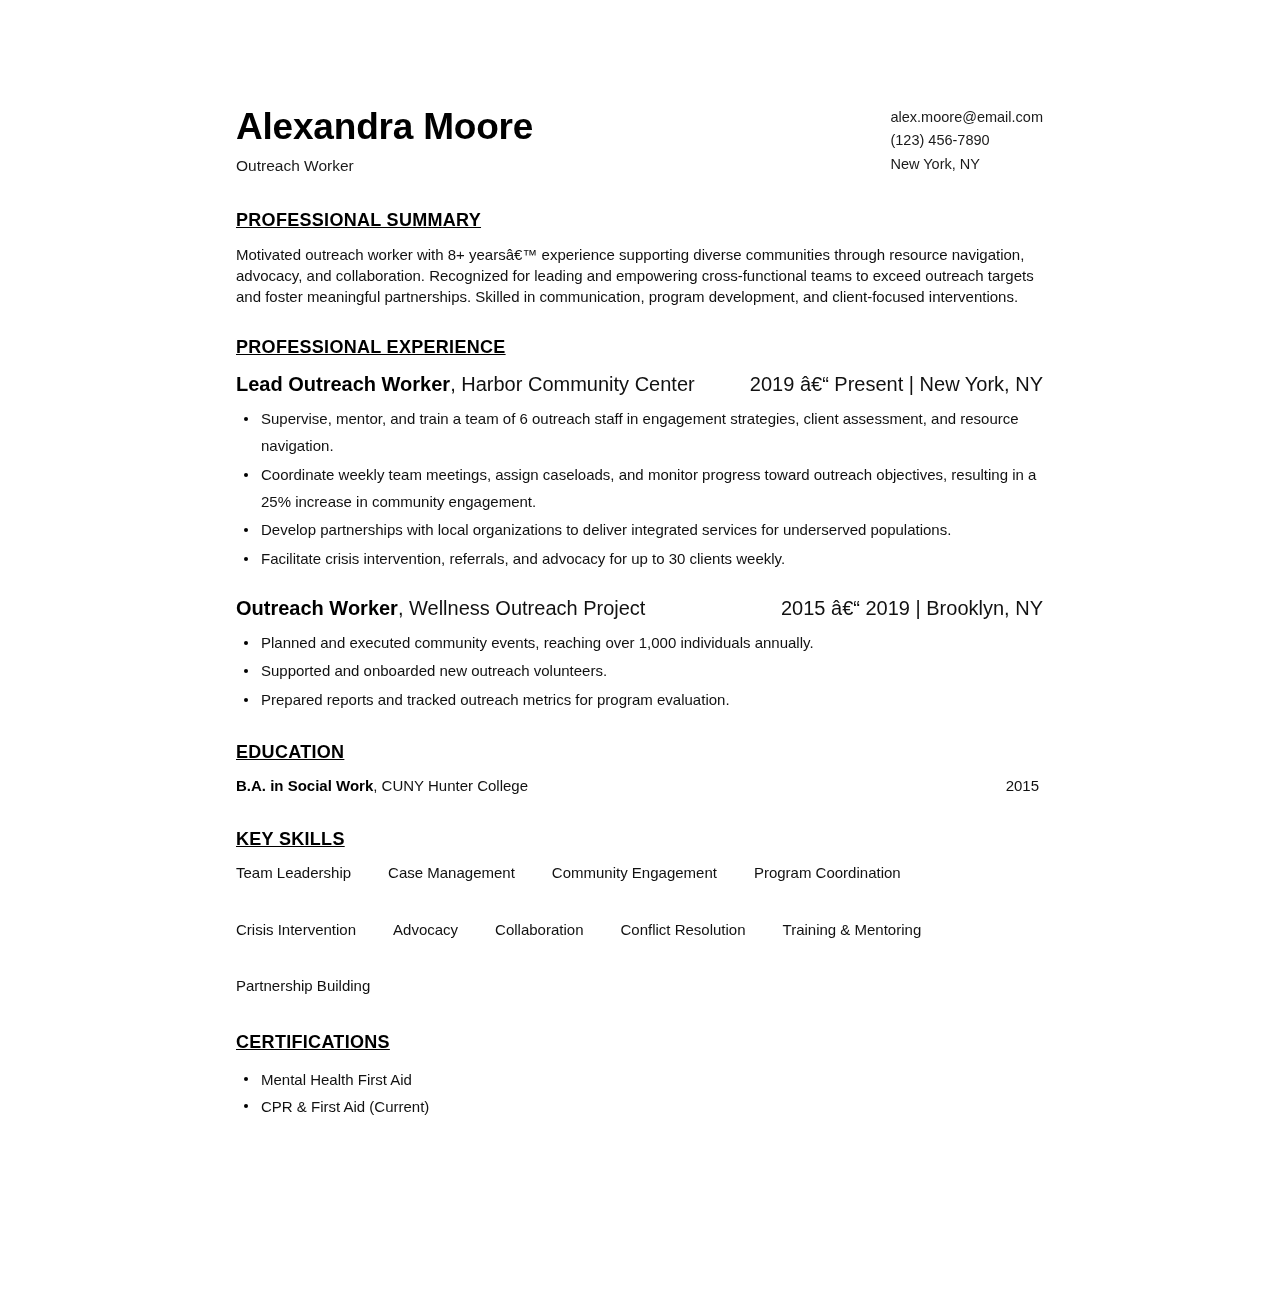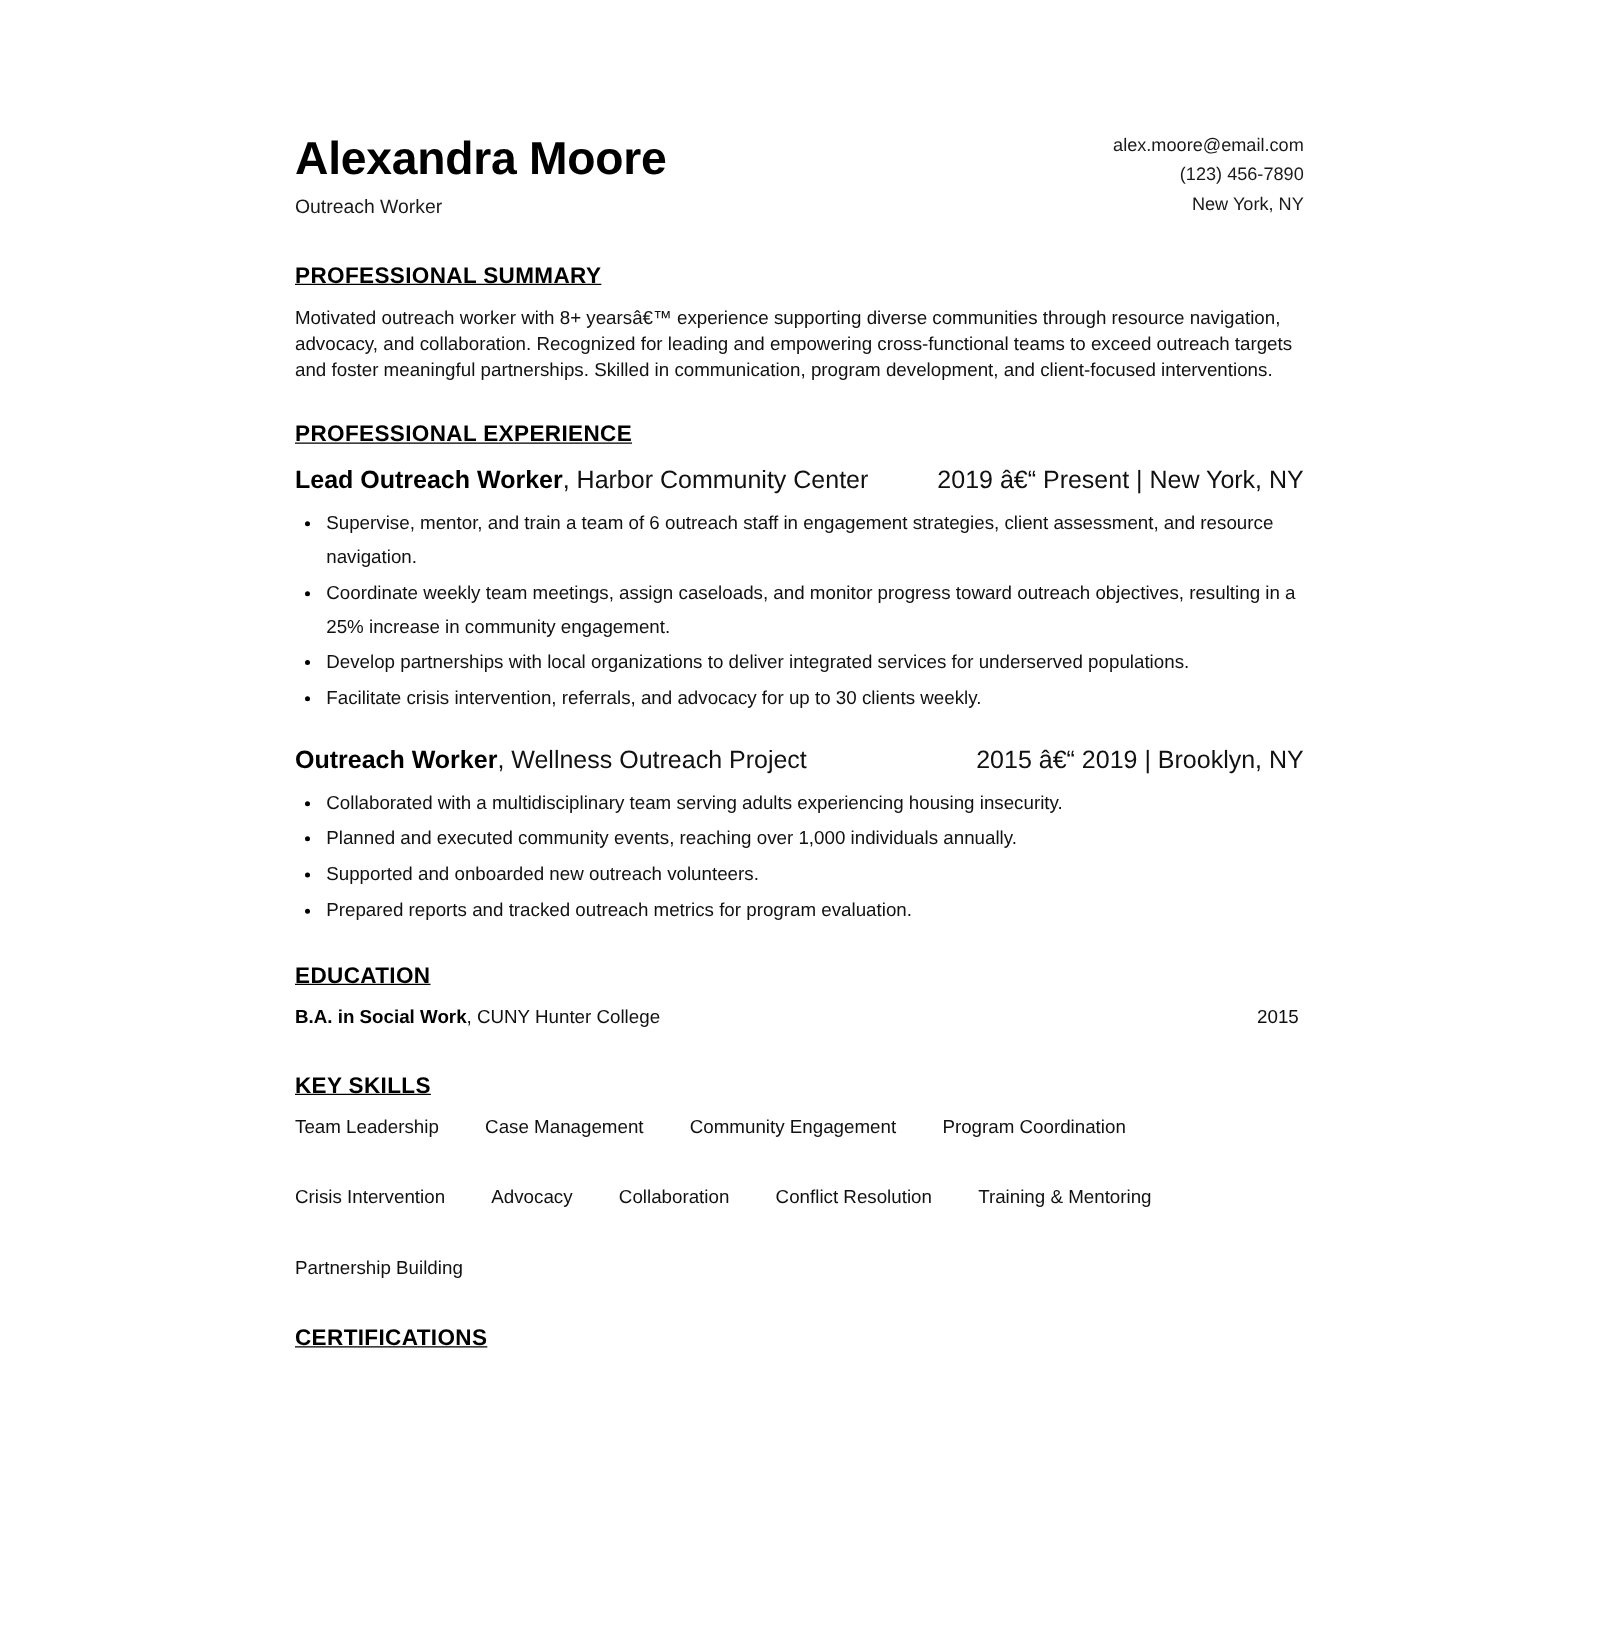--- a/index.html
+++ b/index.html
@@ -47,21 +47,20 @@
     margin: 0;
     color: #000;
   }
   .job-title-sub {
     font-size: 15.5px;
     line-height: 1.3;
     margin-top: 9px;
     color: #1a1a1a;
   }
   .contact {
-    text-align: right;
     font-size: 14.5px;
     line-height: 1.62;
     padding-top: 2px;
     color: #1a1a1a;
   }
   .contact div { white-space: nowrap; }
 
   
   .section { margin-top: 28px; }
   .section-heading {
@@ -220,21 +219,20 @@
       </div>
 
       <div class="job">
         <div class="job-header">
           <div>
             <span class="job-role">Outreach Worker</span><span class="job-company">, </span><span class="job-company">Wellness Outreach Project</span>
           </div>
           <div class="job-meta">2015 â€“ 2019 | Brooklyn, NY</div>
         </div>
         <ul class="bullets">
-          <li>Collaborated with a multidisciplinary team serving adults experiencing housing insecurity.</li>
           <li>Planned and executed community events, reaching over 1,000 individuals annually.</li>
           <li>Supported and onboarded new outreach volunteers.</li>
           <li>Prepared reports and tracked outreach metrics for program evaluation.</li>
         </ul>
       </div>
     </div>
 
     <div class="section sec-education">
       <h2 class="section-heading">EDUCATION</h2>
       <div class="edu-row">
@@ -256,16 +254,20 @@
         <span class="skill">Advocacy</span>
         <span class="skill">Collaboration</span>
         <span class="skill">Conflict Resolution</span>
         <span class="skill">Training &amp; Mentoring</span>
         <span class="skill">Partnership Building</span>
       </div>
     </div>
 
     <div class="section sec-certifications">
       <h2 class="section-heading">CERTIFICATIONS</h2>
+      <ul class="certs">
+        <li>Mental Health First Aid</li>
+        <li>CPR &amp; First Aid (Current)</li>
+      </ul>
     </div>
 
   </div>
 </div>
 
 </body></html>

